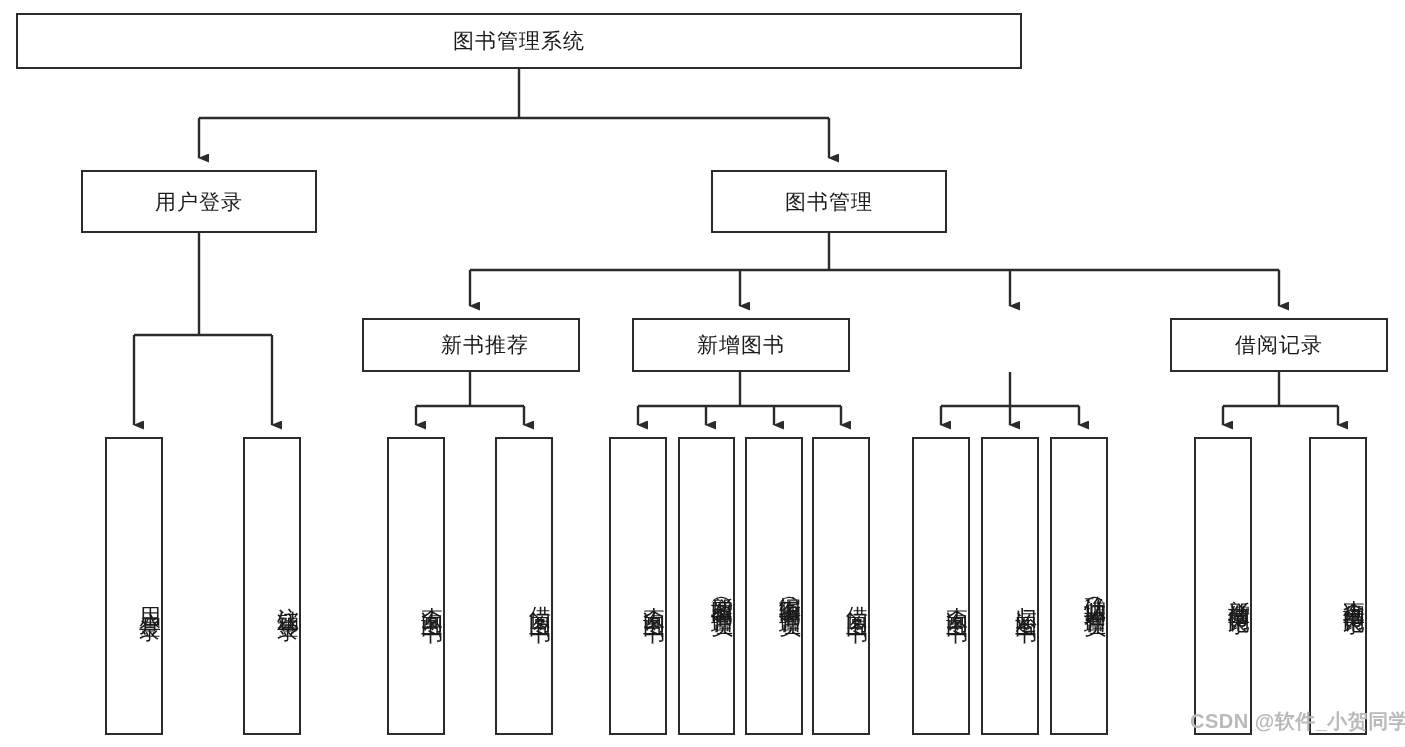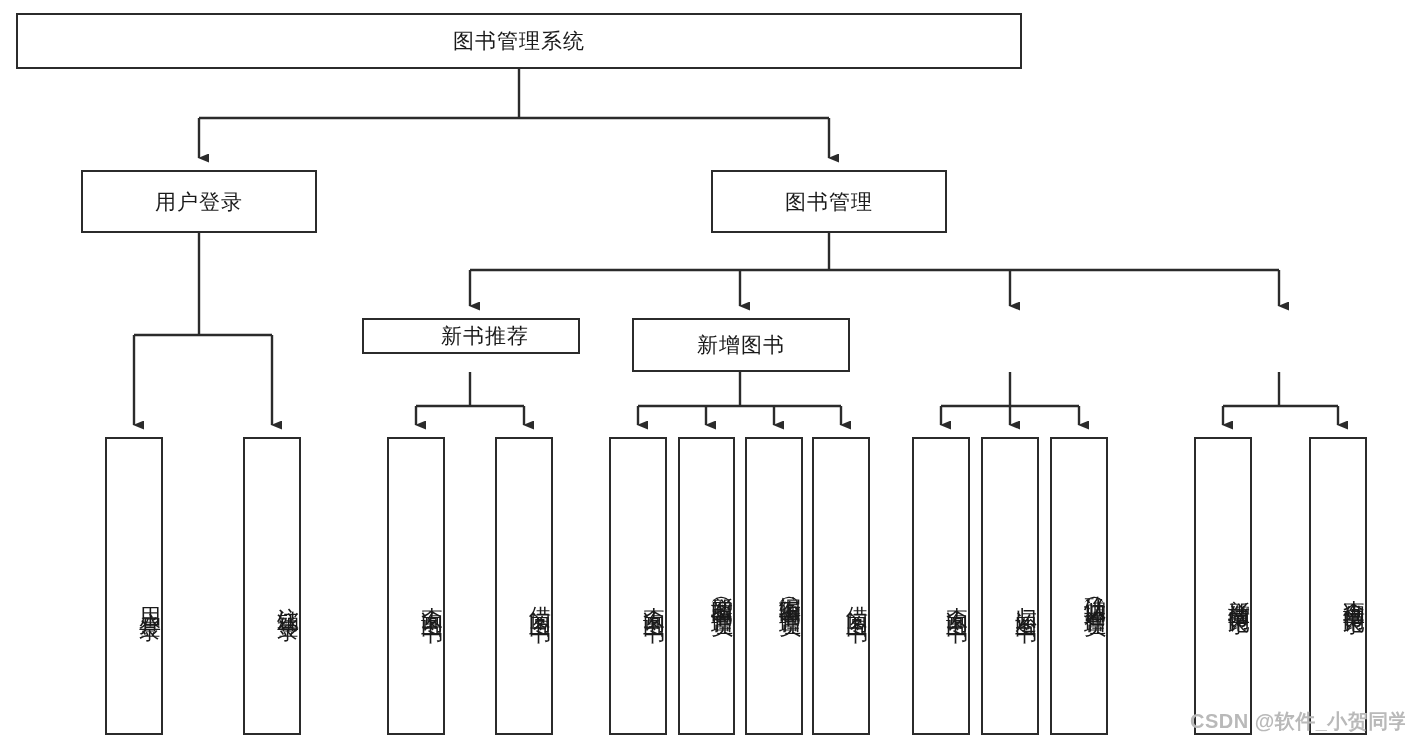--- a/index.html
+++ b/index.html
@@ -127,25 +127,28 @@
     <span>图书管理系统</span>
   </div>
 
   <div class="node-box node-h" style="left:81px; top:170px; width:236px; height:63px;">
     <span>用户登录</span>
   </div>
   <div class="node-box node-h" style="left:711px; top:170px; width:236px; height:63px;">
     <span>图书管理</span>
   </div>
 
-  <div class="node-box node-h" style="left:362px; top:318px; width:218px; height:36px;padding-left:28px;">
+  <div class="node-box node-h" style="left:362px; top:318px; width:218px; height:54px;padding-left:28px;">
     <span>新书推荐</span>
   </div>
   <div class="node-box node-h" style="left:632px; top:318px; width:218px; height:54px;">
     <span>新增图书</span>
+  </div>
+  <div class="node-box node-h" style="left:1170px; top:318px; width:218px; height:54px;">
+    <span>借阅记录</span>
   </div>
 
   <div class="node-box node-v" style="left:105px; top:437px; width:58px; height:298px;">
     <span>用户登录</span>
   </div>
   <div class="node-box node-v" style="left:243px; top:437px; width:58px; height:298px;">
     <span>注销登录</span>
   </div>
 
   <div class="node-box node-v" style="left:387px; top:437px; width:58px; height:298px;">

